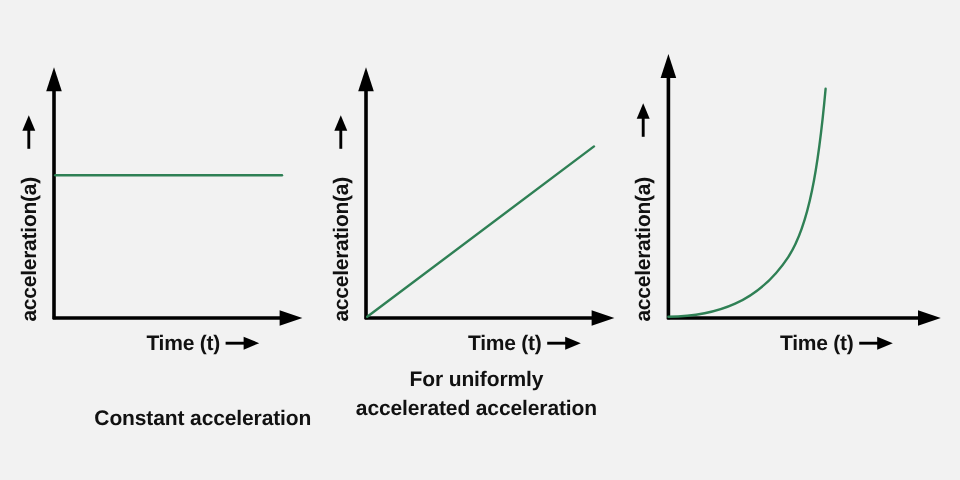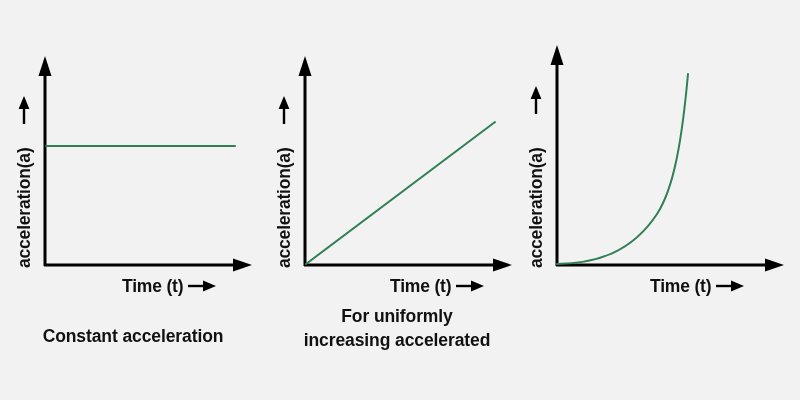--- a/index.html
+++ b/index.html
@@ -43,21 +43,21 @@
     position: absolute;
     left: 0;
     width: 266px;
     text-align: center;
     font-weight: bold;
     font-size: 17.5px;
     color: #111111;
     line-height: 1.38;
     letter-spacing: -0.1px;
   }
-  #caption-0 { top: 324px; }
+  #caption-0 { top: 336px; padding-left: 36px; }
   #caption-1 { top: 304px; }
   #caption-2 { top: 320px; }
 
   .axis-line {
     stroke: #000000;
     stroke-width: 3;
     fill: none;
   }
   .data-line {
     stroke: #2f8055;
@@ -141,21 +141,21 @@
       <g>
         <text class="axis-title" x="126" y="292">Time (t)</text>
         <g transform="translate(216,286)">
           <line class="tick-arrow" x1="-24" y1="0" x2="-7" y2="0"></line>
           <polygon points="4,0 -9,-5.4 -9,5.4" fill="#000000"></polygon>
         </g>
       </g>
     </svg>
     <div class="caption" id="caption-1">
       <div>For uniformly</div>
-      <div>increasing accelerated</div>
+      <div>accelerated acceleration</div>
     </div>
   </div>
 
   <div class="panel" id="panel-2">
     <svg class="plot-svg" viewBox="0 0 266 310">
       <g>
         <line class="axis-line" x1="35" y1="266" x2="35" y2="59"></line>
         <polygon points="35,45 28.5,65 41.5,65" fill="#000000"></polygon>
       </g>
       <g>

